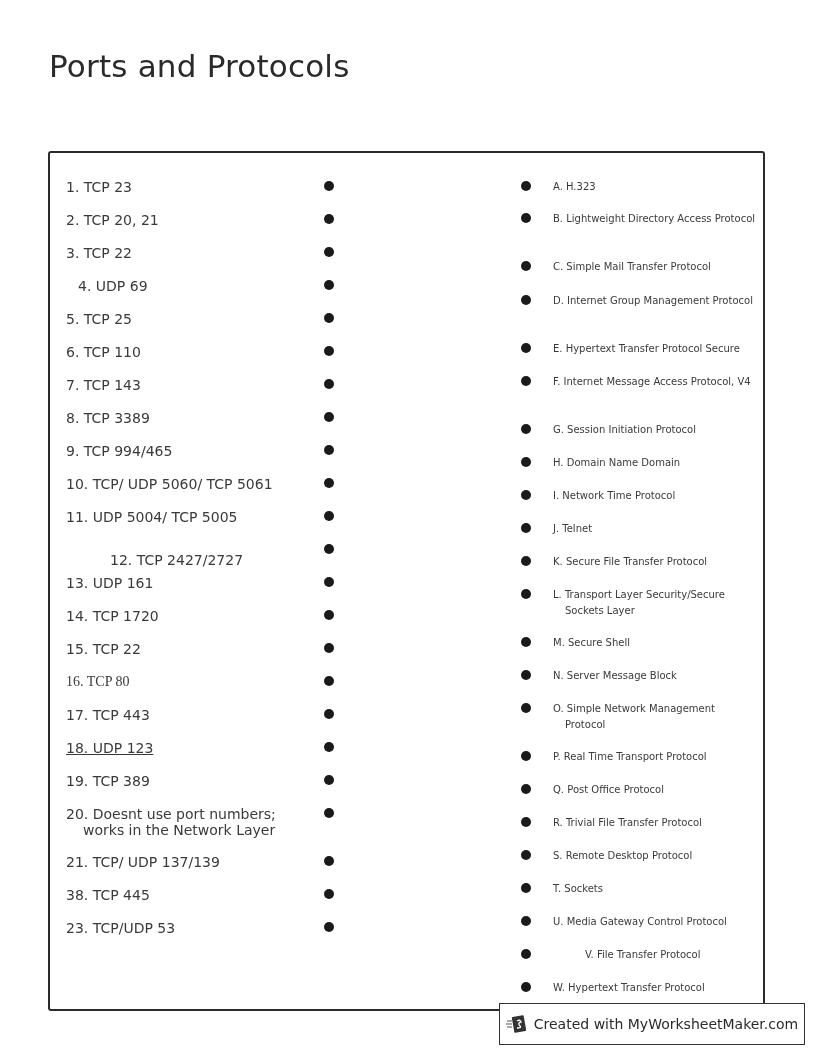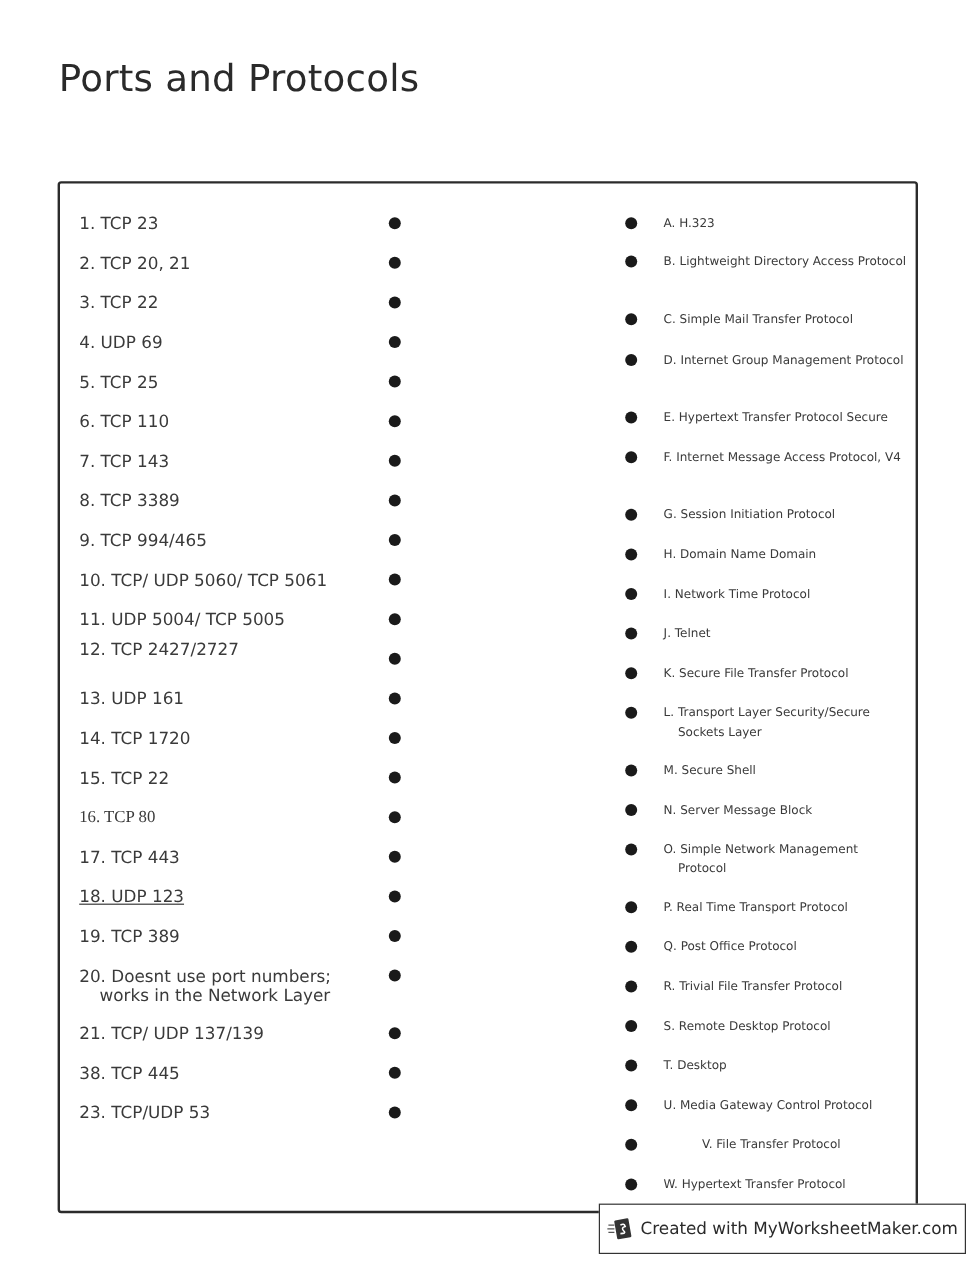--- a/index.html
+++ b/index.html
@@ -51,21 +51,21 @@
     </div>
     <div class="dot" style="left: 324px; top: 181px;"></div>
     <div class="left-item" style="top: 212px;">
       <span class="hang">2. TCP 20, 21</span>
     </div>
     <div class="dot" style="left: 324px; top: 214px;"></div>
     <div class="left-item" style="top: 245px;">
       <span class="hang">3. TCP 22</span>
     </div>
     <div class="dot" style="left: 324px; top: 247px;"></div>
-    <div class="left-item" style="top: 278px;">
+    <div class="left-item" style="top: 278px; margin-left: 12px;">
       <span class="hang">4. UDP 69</span>
     </div>
     <div class="dot" style="left: 324px; top: 280px;"></div>
     <div class="left-item" style="top: 311px;">
       <span class="hang">5. TCP 25</span>
     </div>
     <div class="dot" style="left: 324px; top: 313px;"></div>
     <div class="left-item" style="top: 344px;">
       <span class="hang">6. TCP 110</span>
     </div>
@@ -83,21 +83,21 @@
     </div>
     <div class="dot" style="left: 324px; top: 445px;"></div>
     <div class="left-item" style="top: 476px;">
       <span class="hang">10. TCP/ UDP 5060/ TCP 5061</span>
     </div>
     <div class="dot" style="left: 324px; top: 478px;"></div>
     <div class="left-item" style="top: 509px;">
       <span class="hang">11. UDP 5004/ TCP 5005</span>
     </div>
     <div class="dot" style="left: 324px; top: 511px;"></div>
-    <div class="left-item" style="top: 534px;">
+    <div class="left-item" style="top: 552px; margin-left: 44px;">
       <span class="hang">12. TCP 2427/2727</span>
     </div>
     <div class="dot" style="left: 324px; top: 544px;"></div>
     <div class="left-item" style="top: 575px;">
       <span class="hang">13. UDP 161</span>
     </div>
     <div class="dot" style="left: 324px; top: 577px;"></div>
     <div class="left-item" style="top: 608px;">
       <span class="hang">14. TCP 1720</span>
     </div>
@@ -212,21 +212,21 @@
     <div class="dot" style="left: 521px; top: 817px;"></div>
     <div class="right-item" style="top: 815px;">
       <span class="hang">R. Trivial File Transfer Protocol</span>
     </div>
     <div class="dot" style="left: 521px; top: 850px;"></div>
     <div class="right-item" style="top: 848px;">
       <span class="hang">S. Remote Desktop Protocol</span>
     </div>
     <div class="dot" style="left: 521px; top: 883px;"></div>
     <div class="right-item" style="top: 881px;">
-      <span class="hang">T. Desktop</span>
+      <span class="hang">T. Sockets</span>
     </div>
     <div class="dot" style="left: 521px; top: 916px;"></div>
     <div class="right-item" style="top: 914px;">
       <span class="hang">U. Media Gateway Control Protocol</span>
     </div>
     <div class="dot" style="left: 521px; top: 949px;"></div>
     <div class="right-item" style="top: 947px; margin-left: 32px;">
       <span class="hang">V. File Transfer Protocol</span>
     </div>
     <div class="dot" style="left: 521px; top: 982px;"></div>

